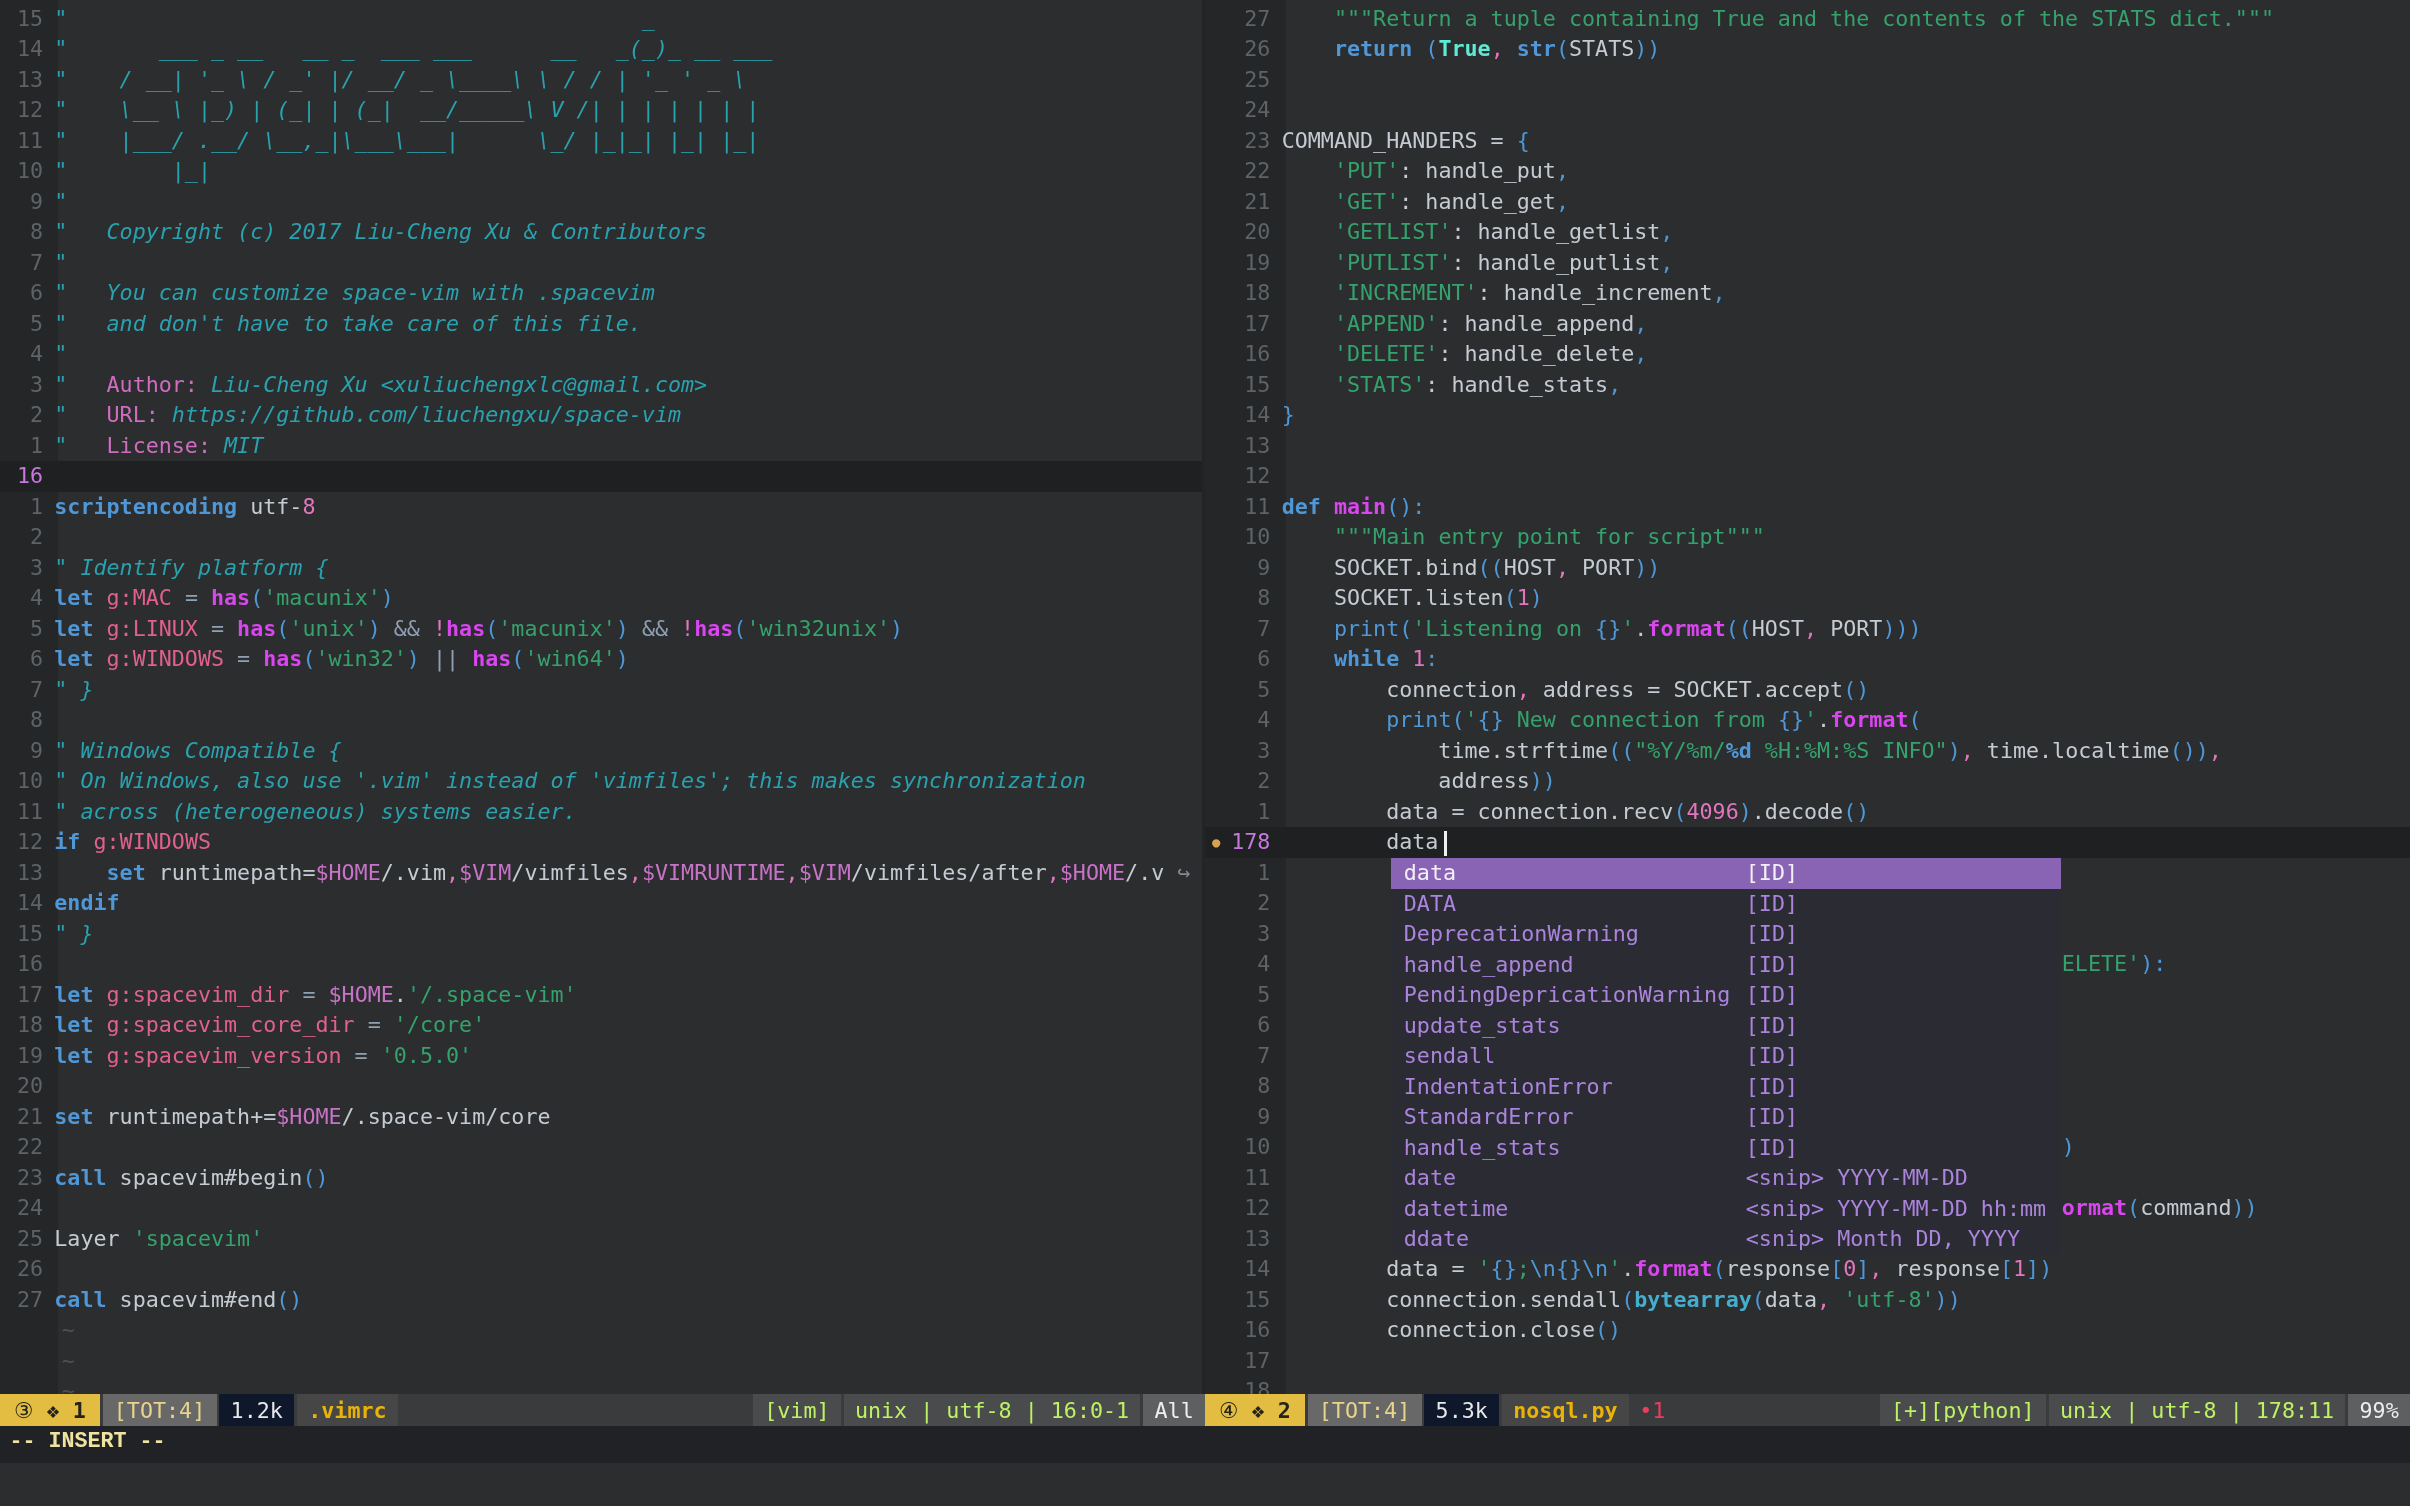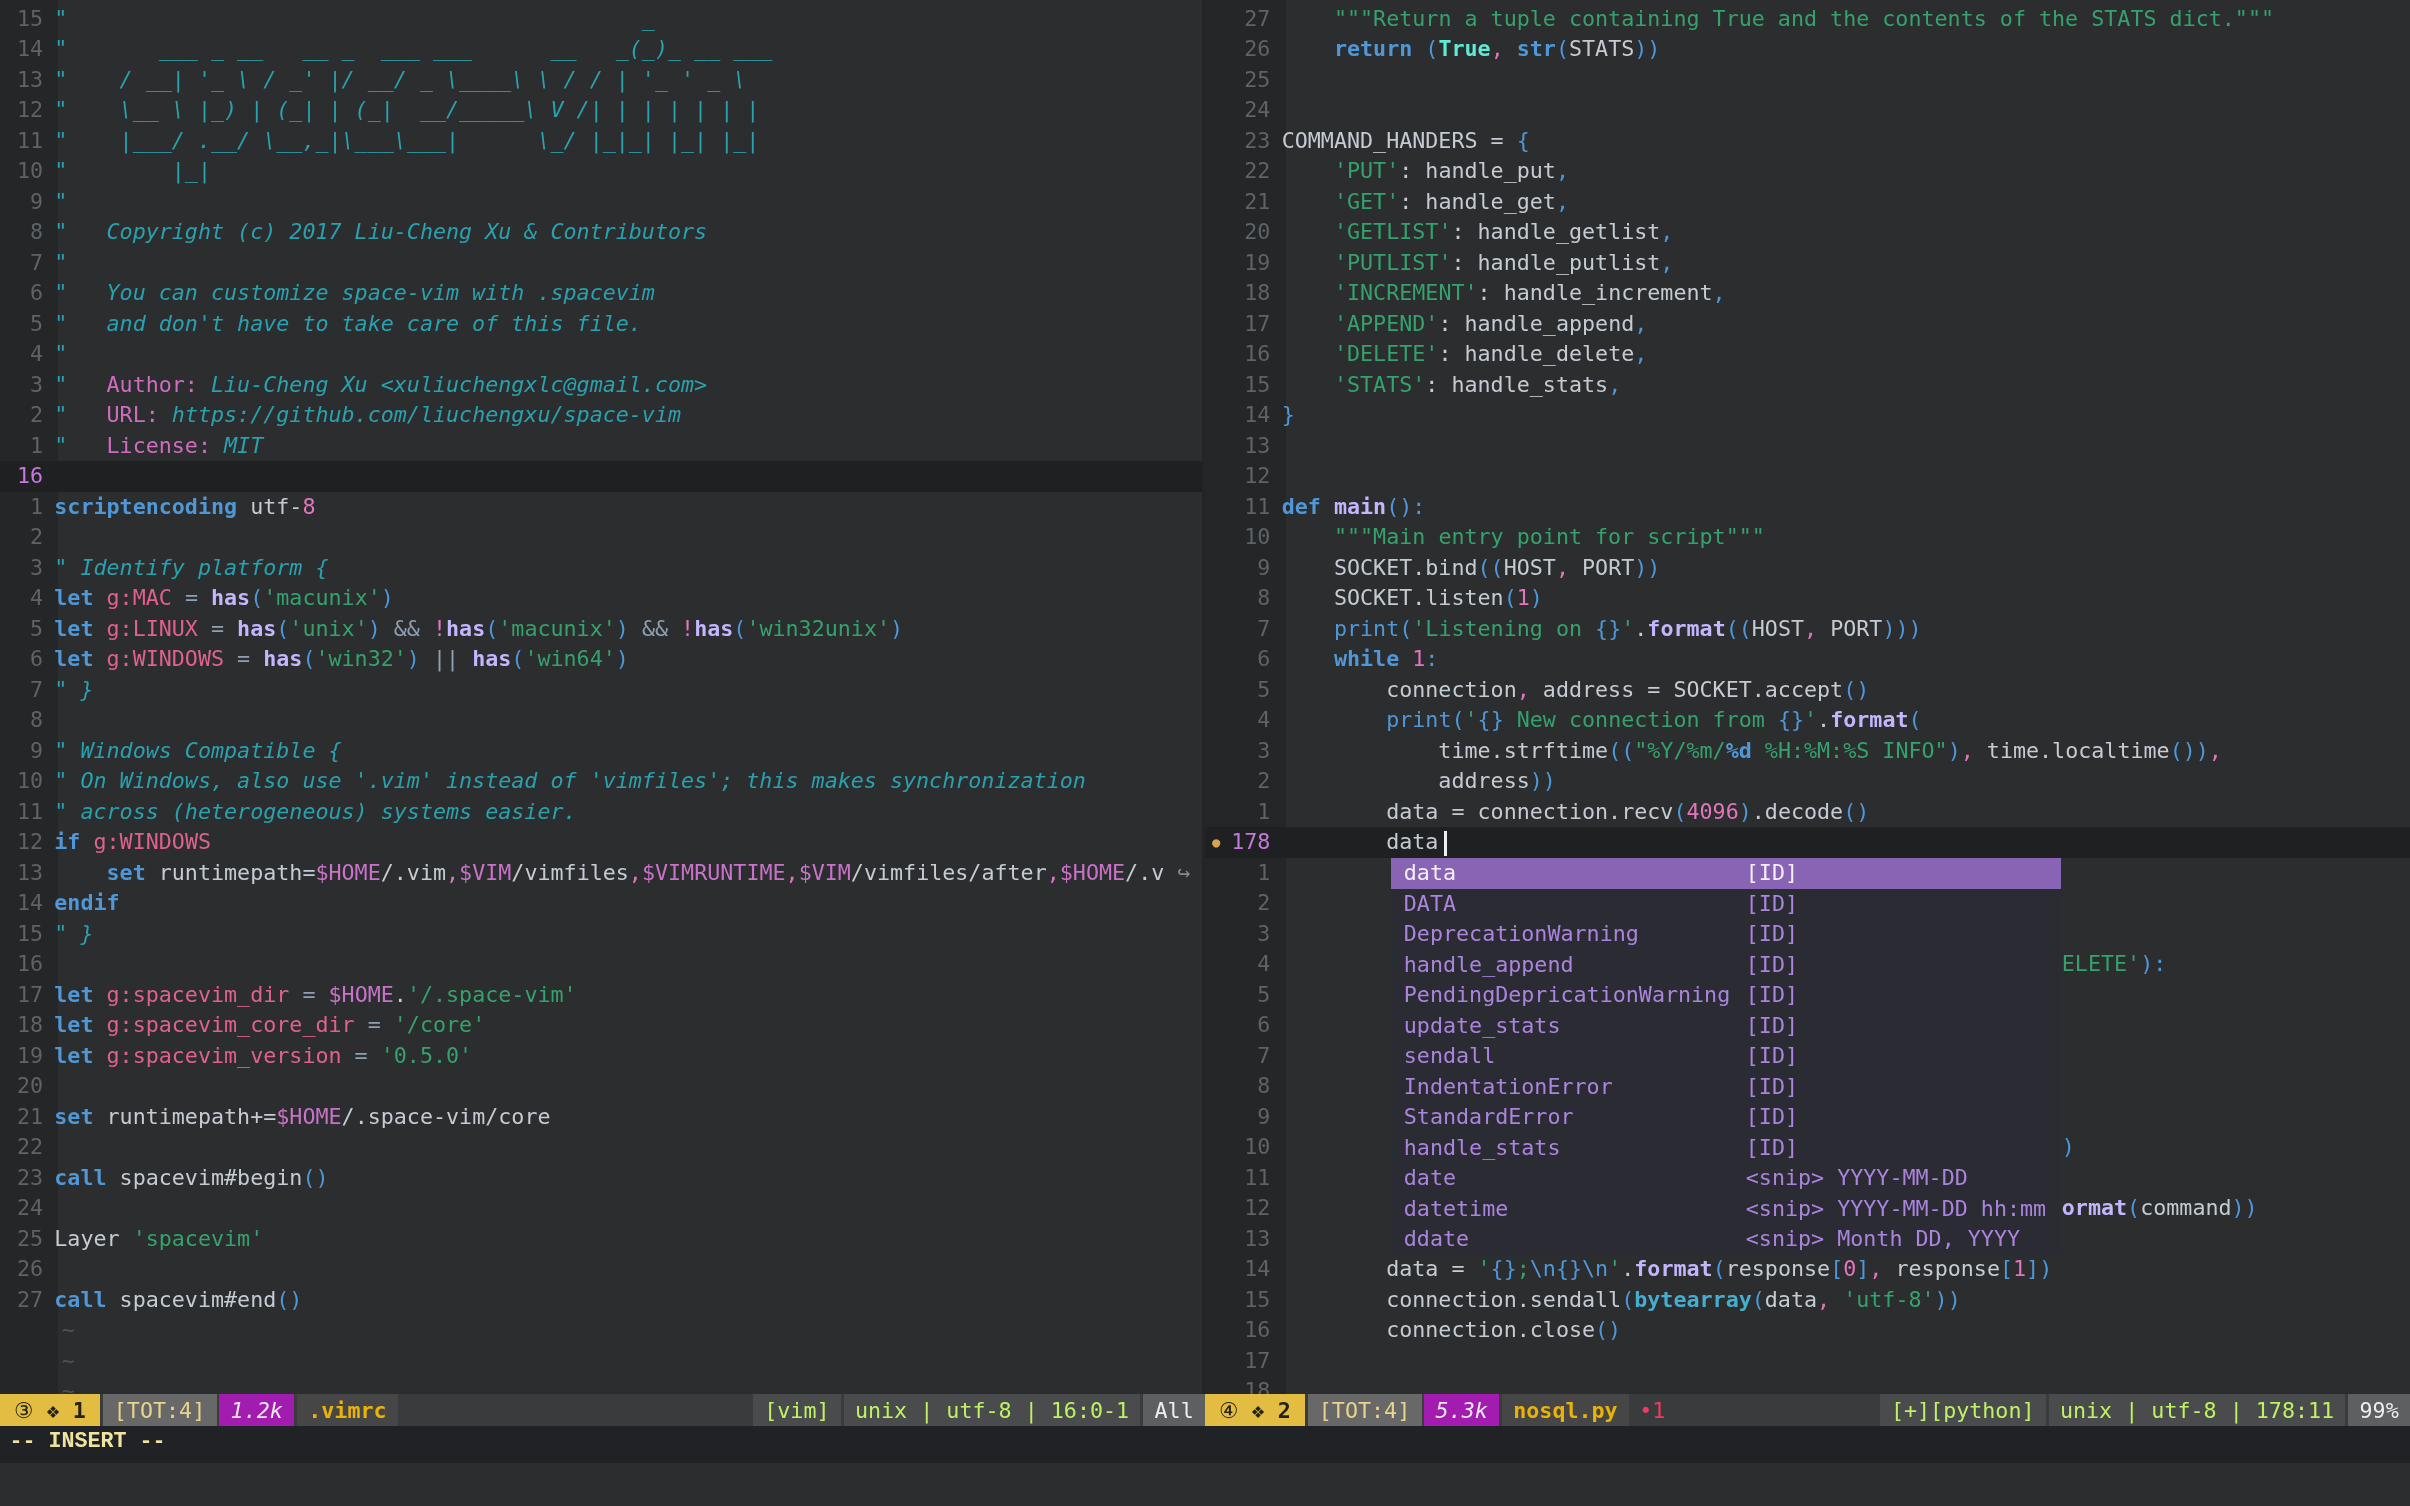--- a/index.html
+++ b/index.html
@@ -20,21 +20,21 @@
   .pane.right .gut{margin-left:0;}
   .gut.curn{color:#c678dd;}
   .code{padding-left:3.8px;flex:none;}
   .frag{position:absolute;top:0;left:857px;white-space:pre;}
   
   .t{color:#c5cbd3;}
   .cm{color:#2aa1ae;font-style:italic;}
   .cp{color:#d06cc0;}
   .kw{color:#4f97d7;font-weight:bold;}
   .b{color:#4f97d7;}
-  .f{color:#c4b5fd;font-weight:bold;}
+  .f{color:#d946ef;font-weight:bold;}
   .r{color:#e0608e;}
   .v{color:#c873c8;}
   .p{color:#e276be;}
   .s{color:#35a26d;}
   .sb{color:#5eead4;font-weight:bold;}
   .cy{color:#45aecf;font-weight:bold;}
   .o{color:#8fa0b5;}
   .eq{color:#76a3d4;}
   .pu{color:#b27ee0;font-weight:bold;}
   .wr{color:#828a92;}
@@ -47,21 +47,21 @@
   .pitem.sel .nm,.pitem.sel .kd{color:#f2f0f6;}
   
   .cursorbar{position:absolute;left:239px;top:831px;width:2.8px;height:24.5px;background:#edf0f2;z-index:6;}
   
   .statusrow{display:flex;height:32px;background:#3a3b3d;}
   .statusbar{display:flex;align-items:stretch;width:1205px;overflow:hidden;}
   .seg{display:flex;align-items:center;padding:0 11.3px;margin-right:2.8px;background:#47484b;white-space:pre;flex:none;}
   .seg.badge{background:#e3bd42;color:#26231a;font-weight:bold;padding:0 14px;}
   .seg.badge .circ{font-weight:normal;}
   .seg.tot{background:#686868;color:#e8d48b;}
-  .seg.size{background:#a21caf;color:#e6e8ea;font-style:italic;}
+  .seg.size{background:#0f172a;color:#e6e8ea;}
   .seg.file{background:#464646;color:#eab308;font-weight:bold;}
   .seg.err{background:transparent;color:#ef3b5f;padding:0 7.5px;}
   .seg.chip{background:#4a4b4d;color:#bef264;}
   .seg.light{background:#5e5f61;color:#eceef0;margin-right:0;}
   .spacer{flex:1;}
   
   .cmdline{height:37px;background:#212225;color:#efe3a0;font-weight:bold;
            padding-left:9.4px;line-height:32px;font-family:Liberation Mono, monospace;}
 </style>
 </head>

